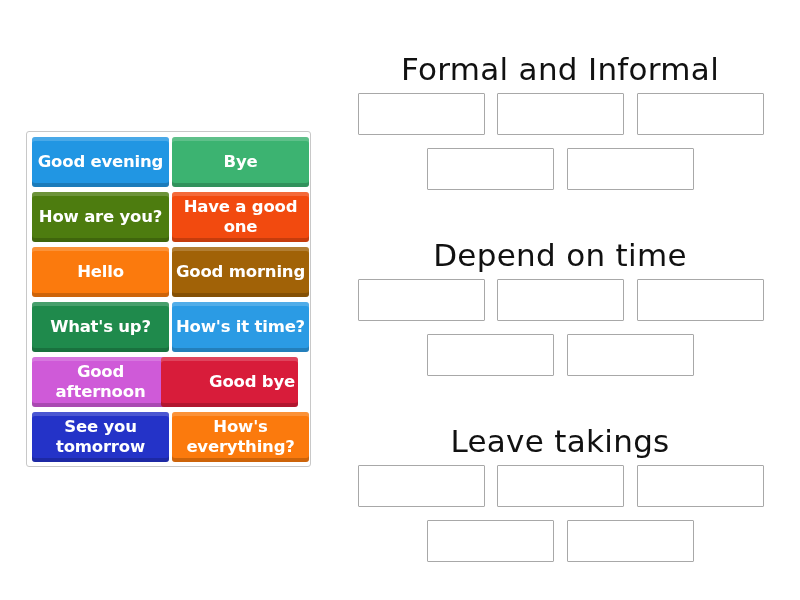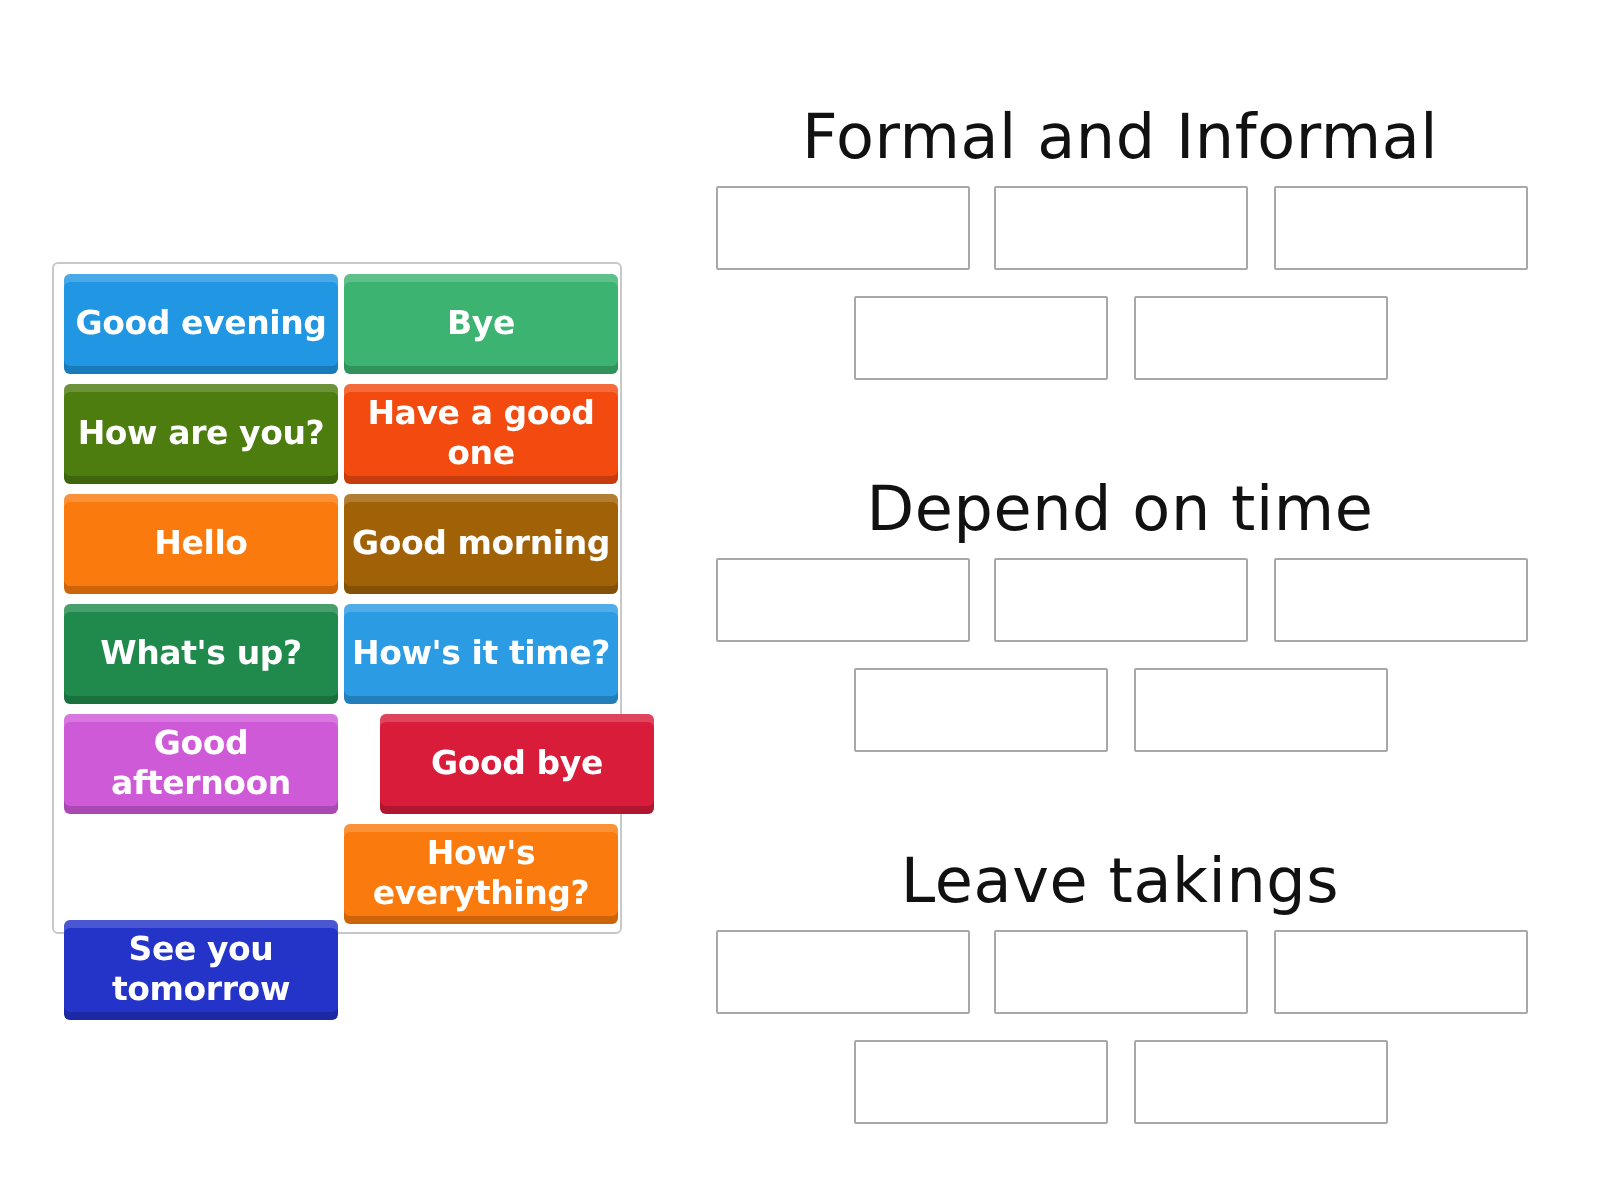--- a/index.html
+++ b/index.html
@@ -56,24 +56,24 @@
     </div>
   <div class="tile" style="left:5px;top:170px;background:#1f8a4c;">
       <span>What's up?</span>
     </div>
   <div class="tile" style="left:145px;top:170px;background:#2b9be4;">
       <span>How's it time?</span>
     </div>
   <div class="tile" style="left:5px;top:225px;background:#cf5ad8;">
       <span>Good afternoon</span>
     </div>
-  <div class="tile" style="left:163px;top:225px;background:#d81c3a;">
+  <div class="tile" style="left:134px;top:225px;background:#d81c3a;justify-content:flex-end;">
       <span>Good bye</span>
     </div>
-  <div class="tile" style="left:5px;top:280px;background:#2433c8;margin-top:48px;">
+  <div class="tile" style="left:5px;top:280px;background:#2433c8;">
       <span>See you tomorrow</span>
     </div>
   <div class="tile" style="left:145px;top:280px;background:#fb7a0d;justify-content:center;">
       <span>How's everything?</span>
     </div>
 </div>
 
 <div class="section-title" style="top:36px;">Formal and Informal</div>
 <div class="slot" style="left:358px;top:93px;"></div>
 <div class="slot" style="left:497px;top:93px;"></div>

